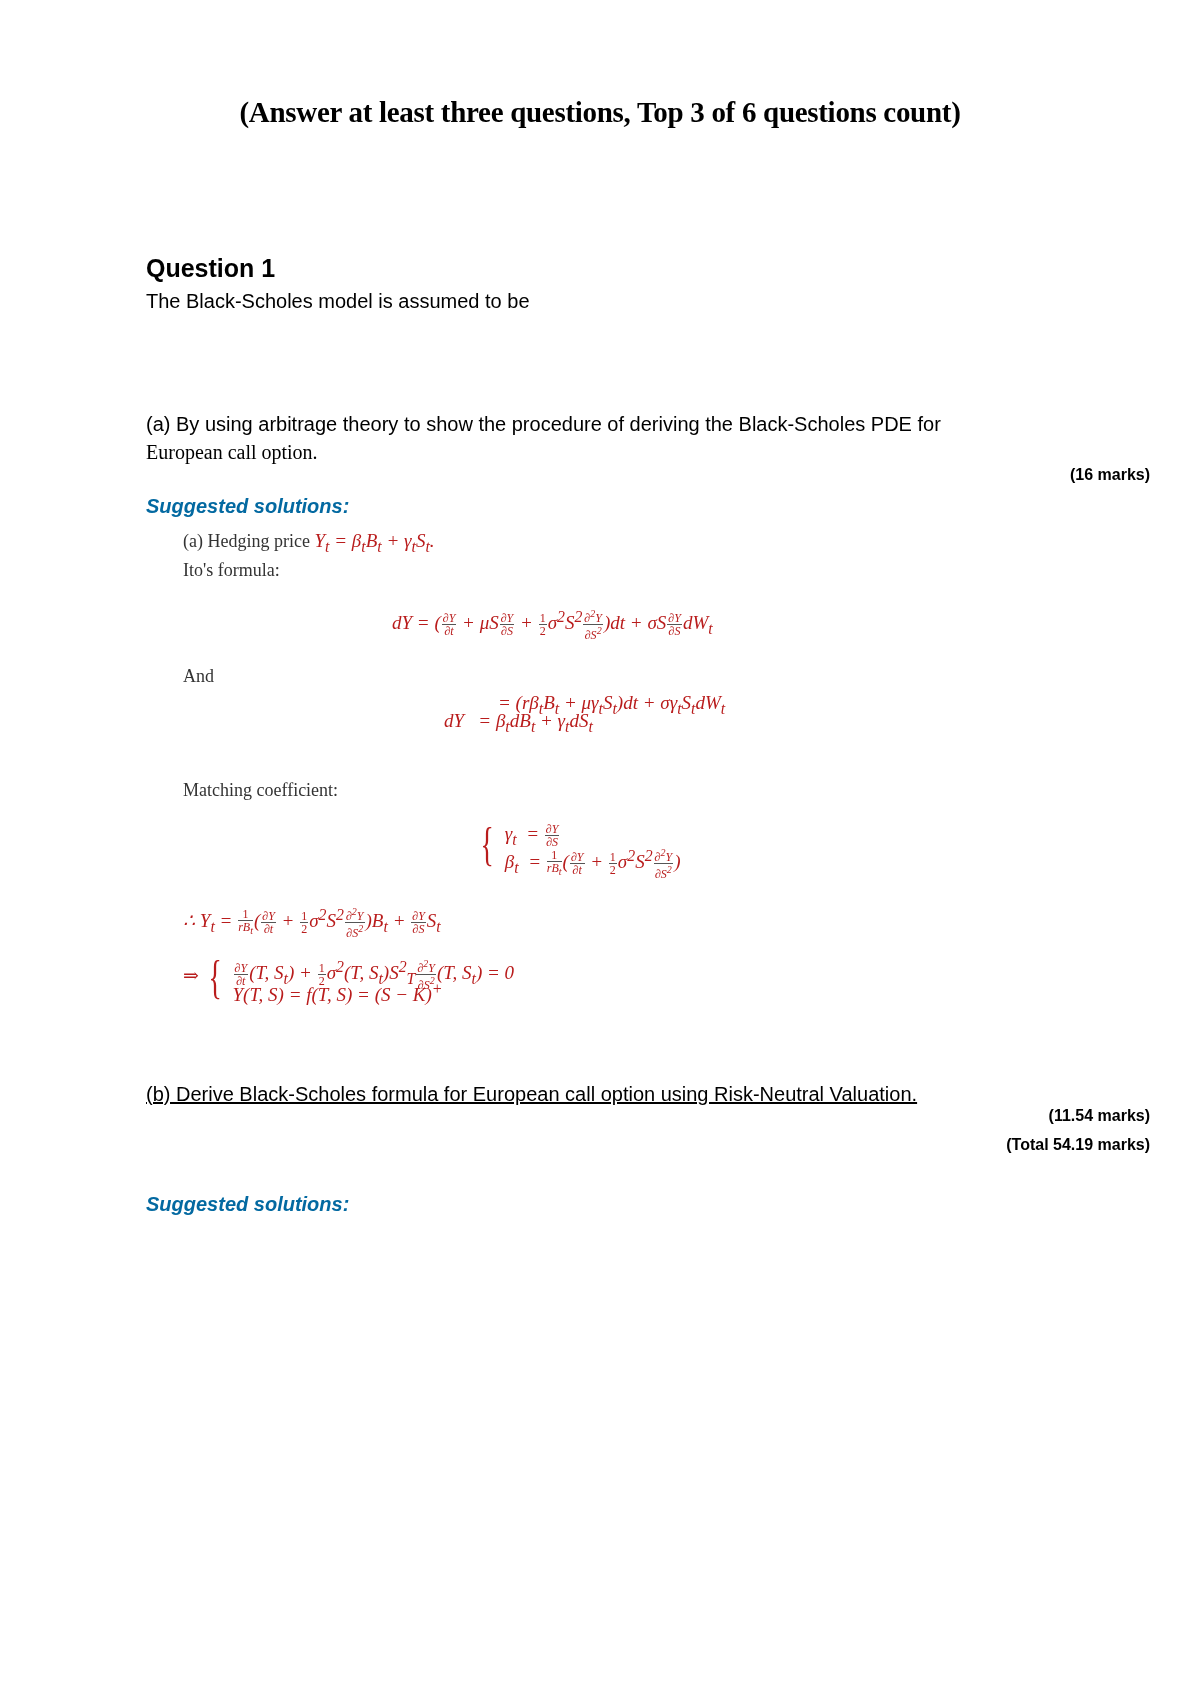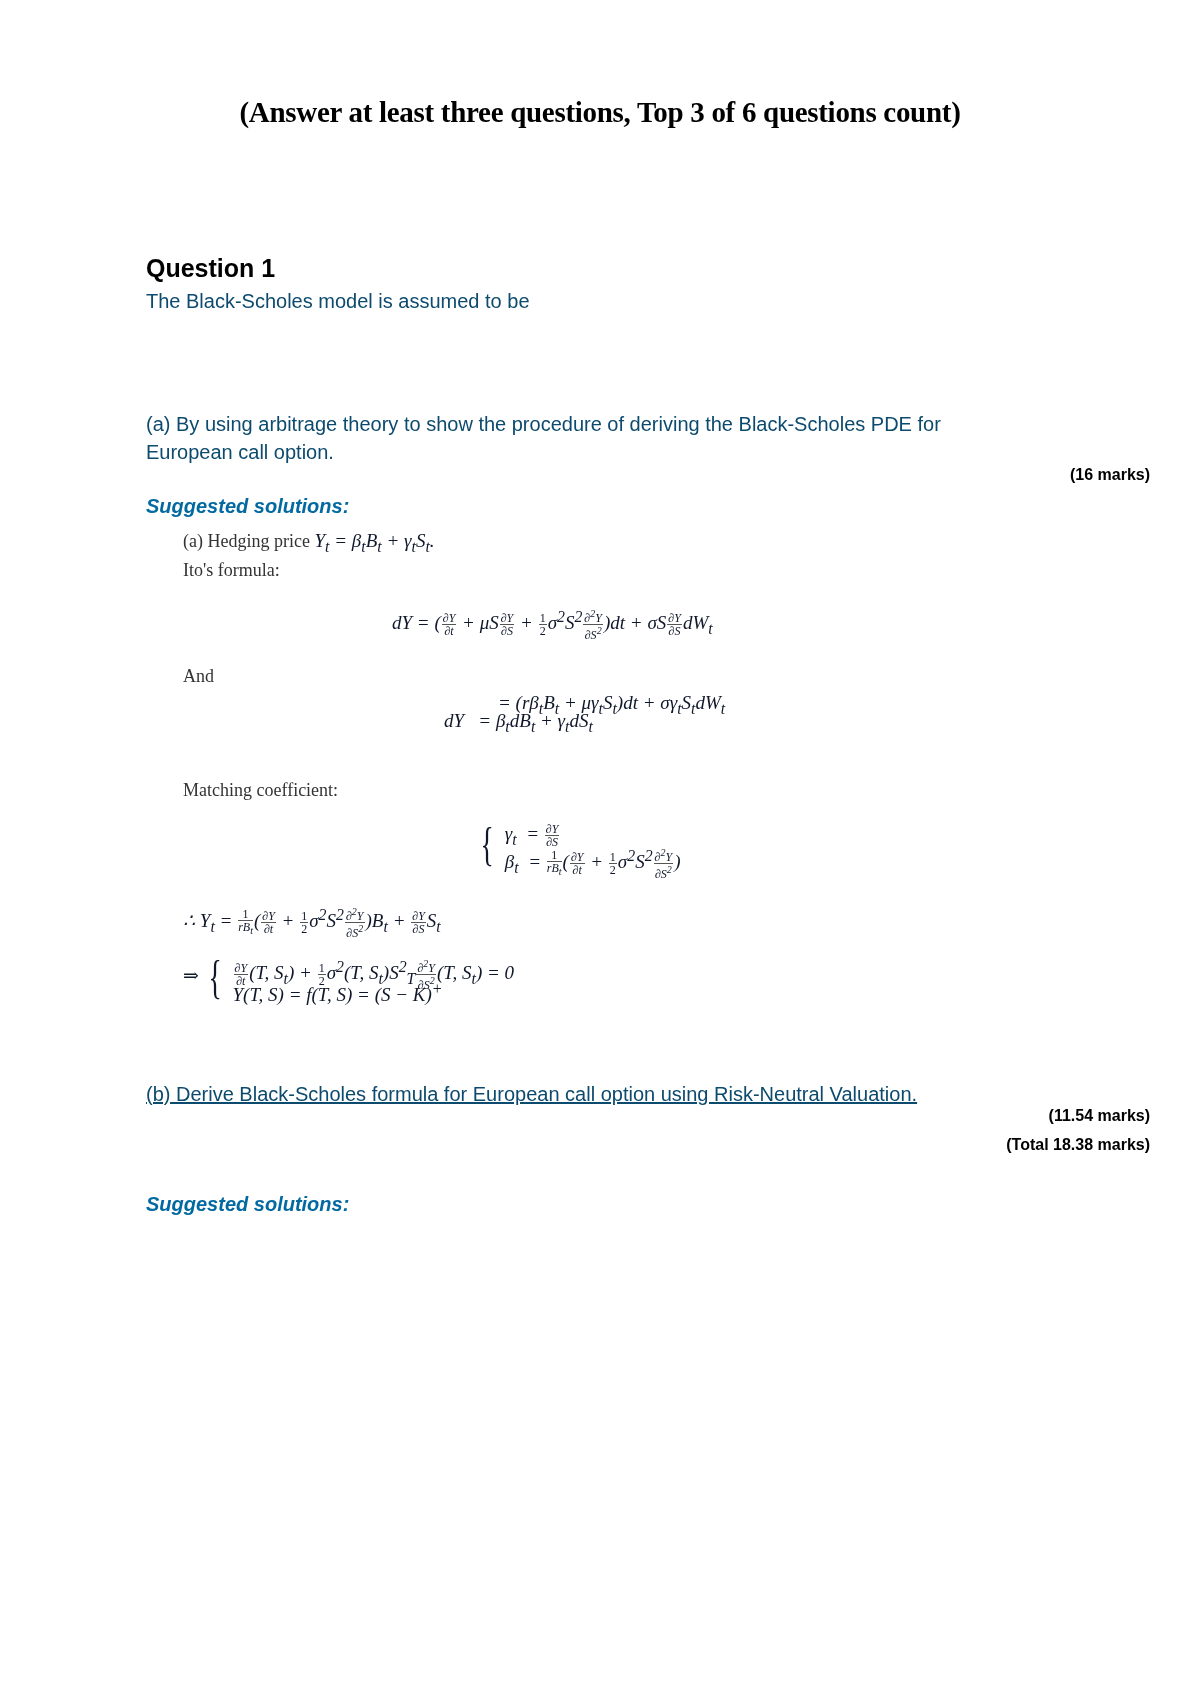--- a/index.html
+++ b/index.html
@@ -24,21 +24,21 @@
       font-size: 29px;
       font-weight: bold;
       letter-spacing: -0.3px;
     }
     .q-title {
       left: 146px; top: 224px;
       font-size: 25px; font-weight: bold;
     }
     .body-text {
       font-size: 20px; line-height: 28px;
-      color: #0c4a6e;
+      color: #000000;
     }
     .marks {
       right: 50px;
       font-size: 16px; font-weight: bold;
       text-align: right;
     }
     .suggested {
       left: 146px;
       font-size: 20px; font-weight: bold; font-style: italic;
       color: #0369a1;
@@ -48,21 +48,21 @@
     .math-region {
       color: #222;
     }
     .m-text {
       font-size: 18px;
       color: #333;
     }
     .eq {
       font-size: 19px;
       font-style: italic;
-      color: #0f172a;
+      color: #b91c1c;
       white-space: nowrap;
     }
     .eq .up { font-style: normal; }
     .frac {
       display: inline-block;
       vertical-align: middle;
       text-align: center;
       font-size: 12px;
       line-height: 12px;
       margin: 0 1px;
@@ -86,21 +86,21 @@
   </style>
 </head>
 <body>
 
 <div class="abs serif instructions">(Answer at least three questions, Top 3 of 6 questions count)</div>
 
 <div class="abs sans q-title">Question 1</div>
 <div class="abs sans body-text" style="left:146px; top:257px;">The Black-Scholes model is assumed to be</div>
 
 <div class="abs sans body-text" style="left:146px; top:380px;">(a) By using arbitrage theory to show the procedure of deriving the Black-Scholes PDE for</div>
-<div class="abs sans body-text" style="left:146px; top:408px;">European call option.</div>
+<div class="abs sans body-text" style="left:146px; top:408px;font-family:Liberation Serif, serif;">European call option.</div>
 <div class="abs sans marks" style="top:436px;">(16 marks)</div>
 
 <div class="abs sans suggested" style="top:465px;">Suggested solutions:</div>
 
 <div class="abs serif math-region" style="left:0; top:0; width:1200px; height:1020px; pointer-events:none;">
 
   <div class="abs m-text" style="left:183px; top:530px;">
     <span>(a) Hedging price</span>
     <span class="eq">
       Y<sub>t</sub> = β<sub>t</sub>B<sub>t</sub> + γ<sub>t</sub>S<sub>t</sub>.
@@ -143,15 +143,15 @@
     <span class="brace">{</span>
     <span class="sys">
       <div class="sys-row"><span class="frac"><span class="num">∂Y</span><span>∂t</span></span>(T, S<sub>t</sub>) + <span class="frac up"><span class="num">1</span><span>2</span></span>σ<sup>2</sup>(T, S<sub>t</sub>)S<sup>2</sup><sub>T</sub><span class="frac"><span class="num">∂<sup>2</sup>Y</span><span>∂S<sup>2</sup></span></span>(T, S<sub>t</sub>) = 0</div>
       <div class="sys-row">Y(T, S) = f(T, S) = (S − K)<sup>+</sup></div>
     </span>
   </div>
 </div>
 
 <div class="abs sans body-text" style="left:146px; top:1050px;text-decoration:underline;">(b) Derive Black-Scholes formula for European call option using Risk-Neutral Valuation.</div>
 <div class="abs sans marks" style="top:1077px;">(11.54 marks)</div>
-<div class="abs sans marks" style="top:1106px;">(Total 18.38 marks)</div>
+<div class="abs sans marks" style="top:1106px;">(Total 54.19 marks)</div>
 
 <div class="abs sans suggested" style="top:1163px;">Suggested solutions:</div>
 
 </body></html>

